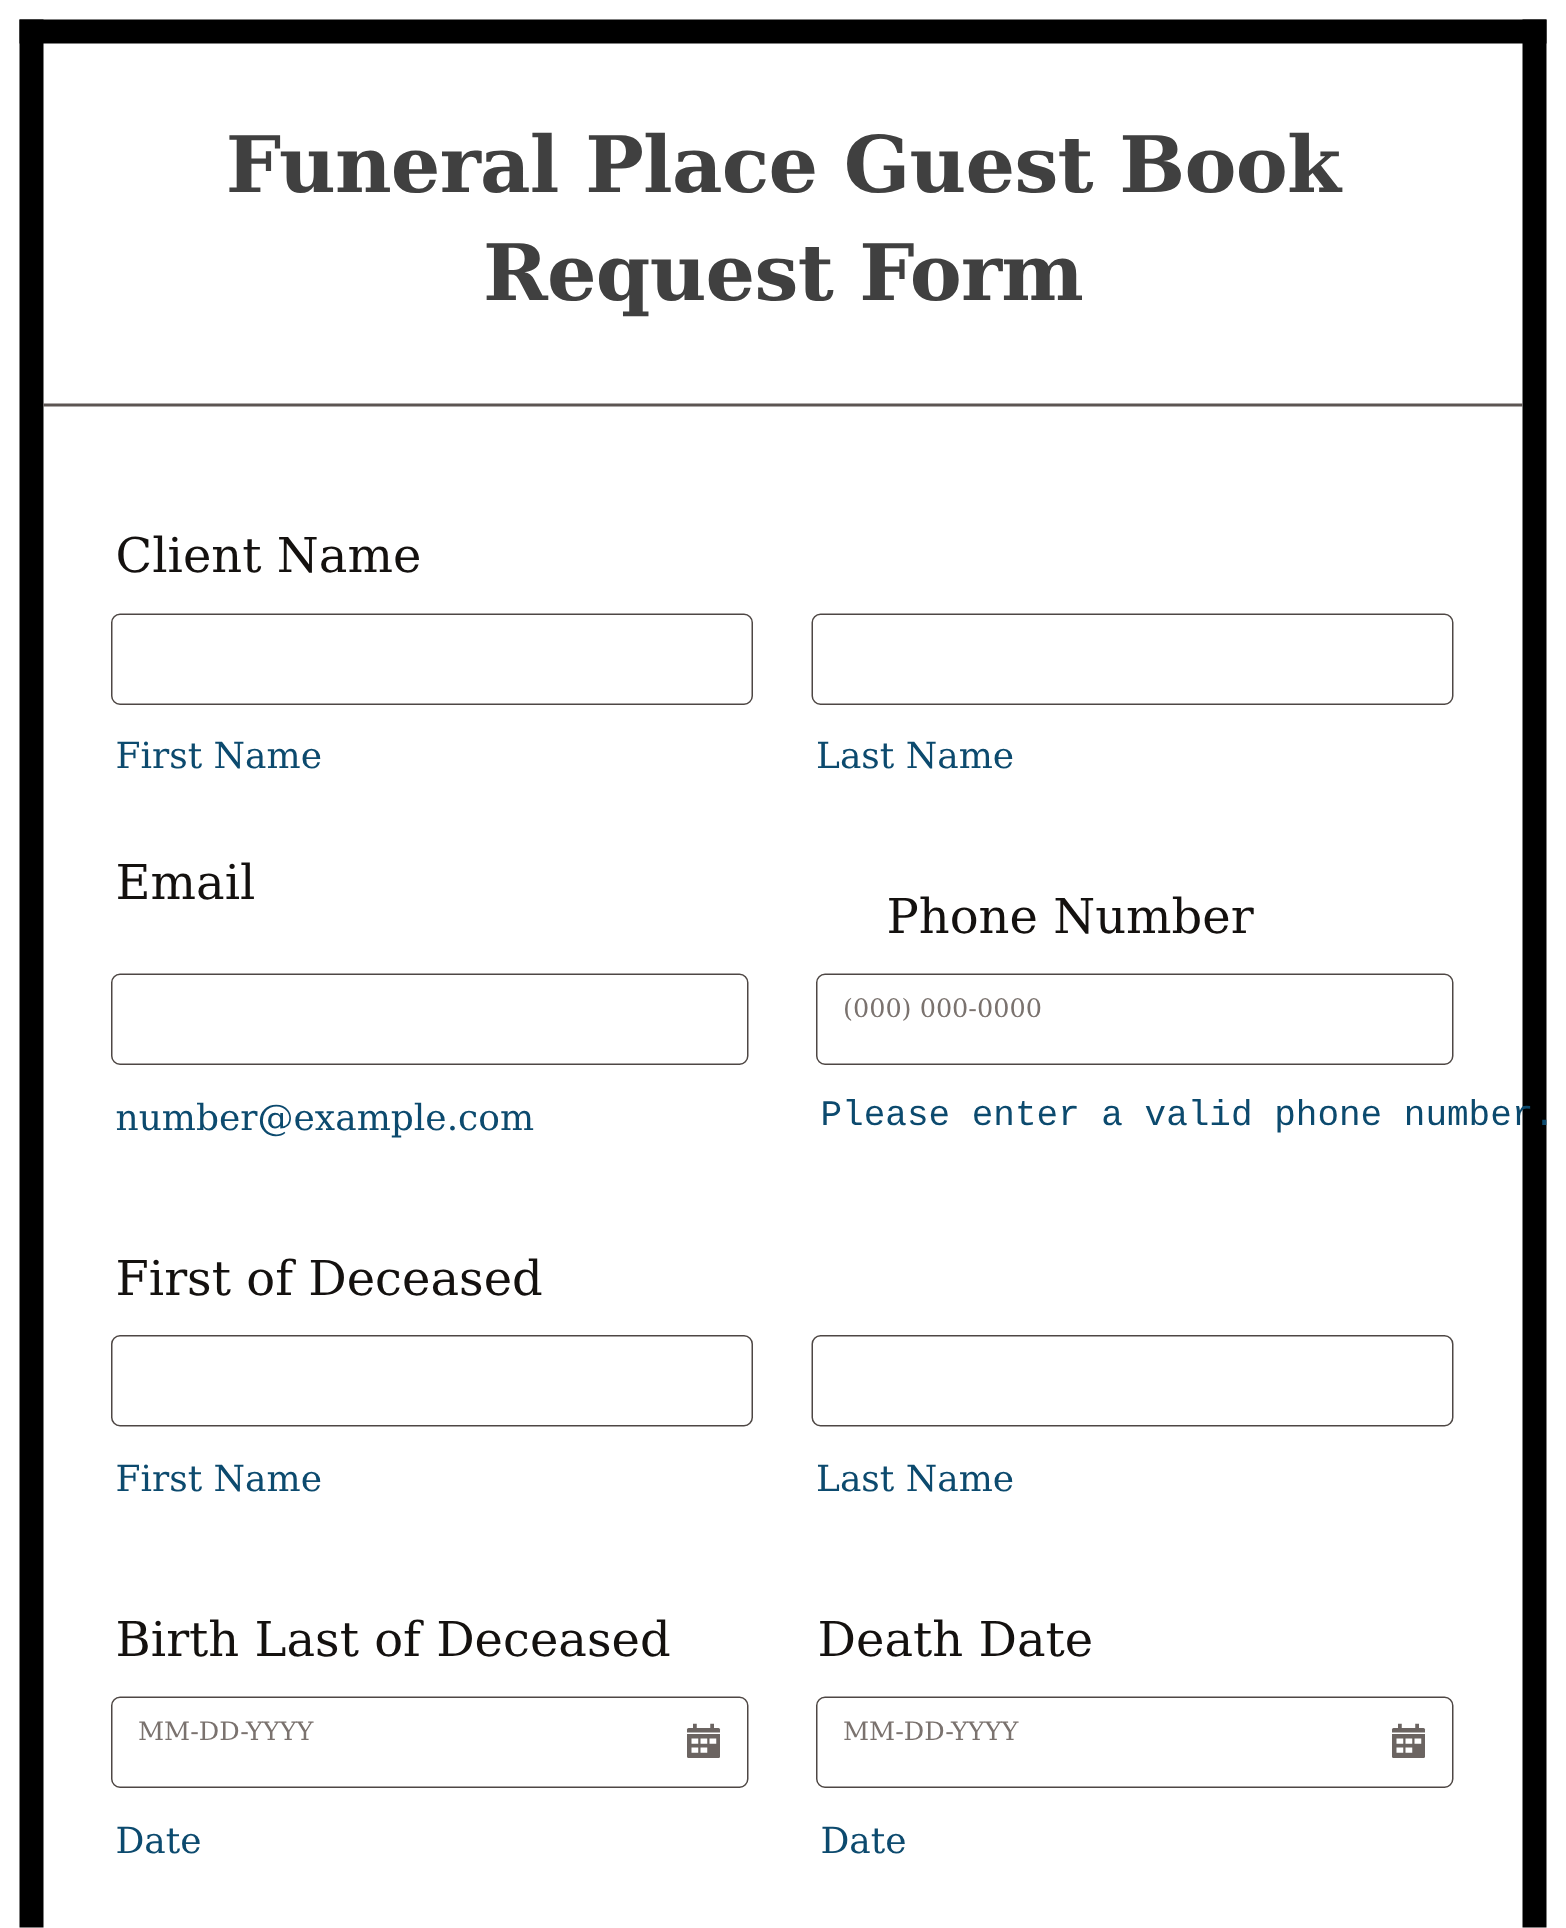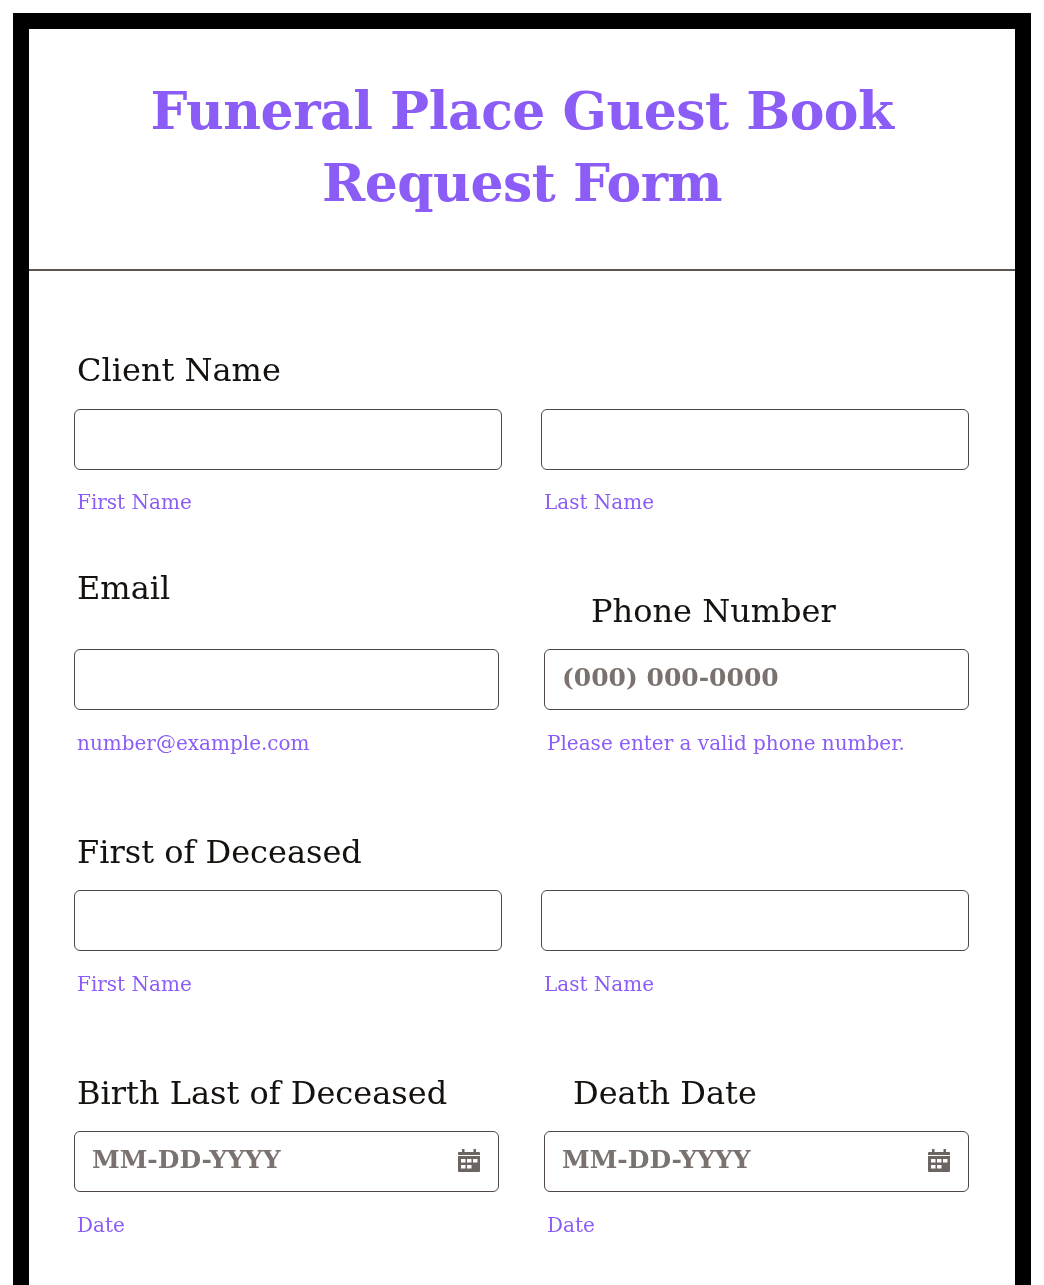--- a/index.html
+++ b/index.html
@@ -1,24 +1,24 @@
 <!DOCTYPE html>
 <html><head>
   <meta charset="utf-8">
   <style>
     html, body { margin: 0; padding: 0; background: #ffffff; }
     body { width: 1044px; height: 1285px; overflow: hidden; position: relative; font-family: "DejaVu Serif", "Liberation Serif", serif; color: #1a1614; }
     .frame { position: absolute; left: 13px; top: 13px; width: 986px; height: 1300px; border: 16px solid #000000; border-bottom: none; background: #ffffff; }
     .header { height: 240px; border-bottom: 2px solid #5c5552; display: flex; align-items: center; justify-content: center; text-align: center; }
-    .title { font-family: "DejaVu Serif", serif; font-weight: bold; font-size: 52px; line-height: 72px; margin: 16px; padding: 0 40px; letter-spacing: -0.5px; color: #8b5cf6; position: relative; top: -2px; }
+    .title { font-family: "DejaVu Serif", serif; font-weight: bold; font-size: 52px; line-height: 72px; margin: 16px; padding: 0 40px; letter-spacing: -0.5px; color: #404040; position: relative; top: -2px; }
     .field-row { position: absolute; left: 0; width: 986px; }
     .field-label { position: absolute; left: 48px; font-size: 32px; color: #14110f; white-space: nowrap; }
     .input-box { position: absolute; height: 61px; border: 1.5px solid #4e4744; border-radius: 6px; box-sizing: border-box; background: #fff; }
-    .input-placeholder { position: absolute; left: 17px; top: 13px; font-size: 25px; color: #7a726e; white-space: nowrap; font-weight: bold; }
-    .sublabel { position: absolute; font-size: 20px; color: #8b5cf6; white-space: nowrap; }
+    .input-placeholder { position: absolute; left: 17px; top: 13px; font-size: 17px; color: #7a726e; white-space: nowrap; }
+    .sublabel { position: absolute; font-size: 24px; color: #0c4a6e; white-space: nowrap; }
     .cal-icon { position: absolute; right: 17px; top: 17px; width: 24px; height: 24px; }
   </style>
 </head>
 <body>
 
 <div class="frame">
   <div class="header">
     <h1 class="title">Funeral Place Guest Book Request Form</h1>
   </div>
 
@@ -32,21 +32,21 @@
 
   <div class="field-row" style="top:0;">
     <div class="field-label" style="top:540px;">Email</div>
     <div class="input-box" style="left:45px; top:620px; width:425px;"></div>
     <div class="sublabel" style="left:48px; top:702px;">number@example.com</div>
 
     <div class="field-label" style="left:518px; top:563px;margin-left:44px;">Phone Number</div>
     <div class="input-box" style="left:515px; top:620px; width:425px;">
       <span class="input-placeholder">(000) 000-0000</span>
     </div>
-    <div class="sublabel" style="left:518px; top:702px;">Please enter a valid phone number.</div>
+    <div class="sublabel" style="left:518px; top:702px;font-family:Liberation Mono, monospace;">Please enter a valid phone number.</div>
   </div>
 
   <div class="field-row" style="top:0;">
     <div class="field-label" style="top:804px;">First of Deceased</div>
     <div class="input-box" style="left:45px; top:861px; width:428px;"></div>
     <div class="sublabel" style="left:48px; top:943px;">First Name</div>
     <div class="input-box" style="left:512px; top:861px; width:428px;"></div>
     <div class="sublabel" style="left:515px; top:943px;">Last Name</div>
   </div>
 
@@ -61,21 +61,21 @@
         <rect x="1" y="6" width="22" height="1" fill="#ffffff"></rect>
         <rect x="4" y="10" width="4.5" height="3.5" fill="#ffffff"></rect>
         <rect x="10" y="10" width="4.5" height="3.5" fill="#ffffff"></rect>
         <rect x="16" y="10" width="4.5" height="3.5" fill="#ffffff"></rect>
         <rect x="4" y="16" width="4.5" height="3.5" fill="#ffffff"></rect>
         <rect x="10" y="16" width="4.5" height="3.5" fill="#ffffff"></rect>
       </svg>
     </div>
     <div class="sublabel" style="left:48px; top:1184px;">Date</div>
 
-    <div class="field-label" style="left:544px; top:1045px;">Death Date</div>
+    <div class="field-label" style="left:516px; top:1045px;">Death Date</div>
     <div class="input-box" style="left:515px; top:1102px; width:425px;">
       <span class="input-placeholder">MM-DD-YYYY</span>
       <svg class="cal-icon" viewBox="0 0 24 24">
         <rect x="5" y="0" width="2.5" height="4" fill="#6b6461"></rect>
         <rect x="16.5" y="0" width="2.5" height="4" fill="#6b6461"></rect>
         <rect x="1" y="3" width="22" height="20" rx="1" fill="#6b6461"></rect>
         <rect x="1" y="6" width="22" height="1" fill="#ffffff"></rect>
         <rect x="4" y="10" width="4.5" height="3.5" fill="#ffffff"></rect>
         <rect x="10" y="10" width="4.5" height="3.5" fill="#ffffff"></rect>
         <rect x="16" y="10" width="4.5" height="3.5" fill="#ffffff"></rect>

